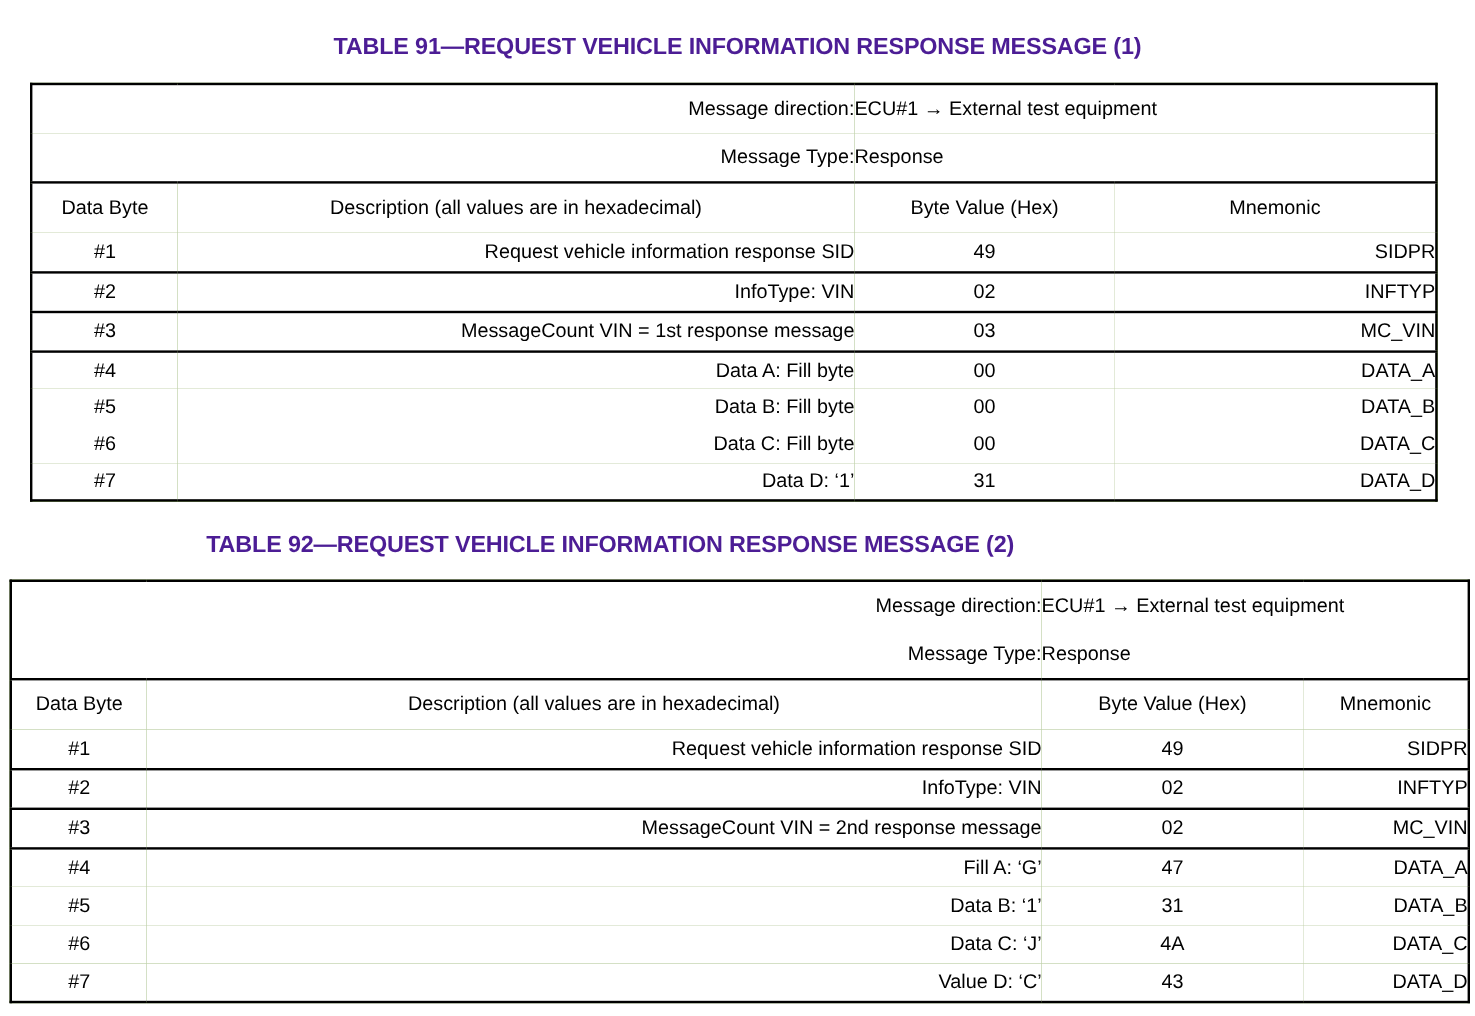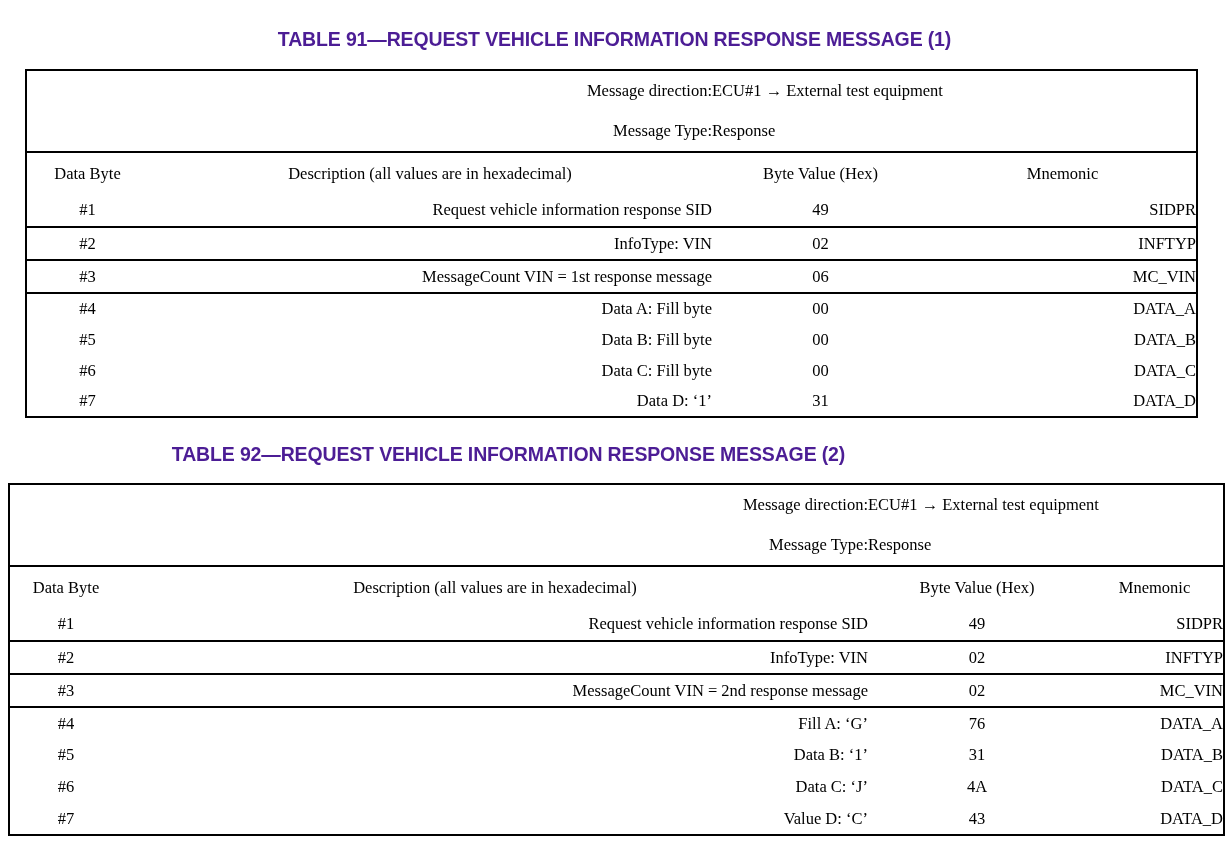--- a/index.html
+++ b/index.html
@@ -44,21 +44,20 @@
     top: 443px;
     width: 1017px;
   }
 
   
   .msg-table {
     position: absolute;
     border-collapse: collapse;
     table-layout: fixed;
     background: #4d7c0f;
-    font-family: Liberation Serif, serif;
   }
   .msg-table td,
   .msg-table th {
     border: 0;
     padding: 0;
     vertical-align: middle;
     font-weight: normal;
     font-size: 16.5px;
     color: #000;
     background: #fff;
@@ -200,21 +199,21 @@
       </tr>
       <tr class="r-h-data ruled">
         <td class="cell-byte">#2</td>
         <td class="cell-desc">InfoType: VIN</td>
         <td class="cell-value">02</td>
         <td class="cell-mnem">INFTYP</td>
       </tr>
       <tr class="r-h-data ruled">
         <td class="cell-byte">#3</td>
         <td class="cell-desc">MessageCount VIN = 1st response message</td>
-        <td class="cell-value">06</td>
+        <td class="cell-value">03</td>
         <td class="cell-mnem">MC_VIN</td>
       </tr>
       <tr class="r-h-data-tight unruled">
         <td class="cell-byte">#4</td>
         <td class="cell-desc">Data A: Fill byte</td>
         <td class="cell-value">00</td>
         <td class="cell-mnem">DATA_A</td>
       </tr>
       <tr class="r-h-data-tight unruled">
         <td class="cell-byte">#5</td>
@@ -277,21 +276,21 @@
       </tr>
       <tr class="r-h-data ruled">
         <td class="cell-byte">#3</td>
         <td class="cell-desc">MessageCount VIN = 2nd response message</td>
         <td class="cell-value">02</td>
         <td class="cell-mnem">MC_VIN</td>
       </tr>
       <tr class="r-h-data-tight unruled">
         <td class="cell-byte">#4</td>
         <td class="cell-desc">Fill A: ‘G’</td>
-        <td class="cell-value">76</td>
+        <td class="cell-value">47</td>
         <td class="cell-mnem">DATA_A</td>
       </tr>
       <tr class="r-h-data-tight unruled">
         <td class="cell-byte">#5</td>
         <td class="cell-desc">Data B: ‘1’</td>
         <td class="cell-value">31</td>
         <td class="cell-mnem">DATA_B</td>
       </tr>
       <tr class="r-h-data-tight unruled">
         <td class="cell-byte">#6</td>

